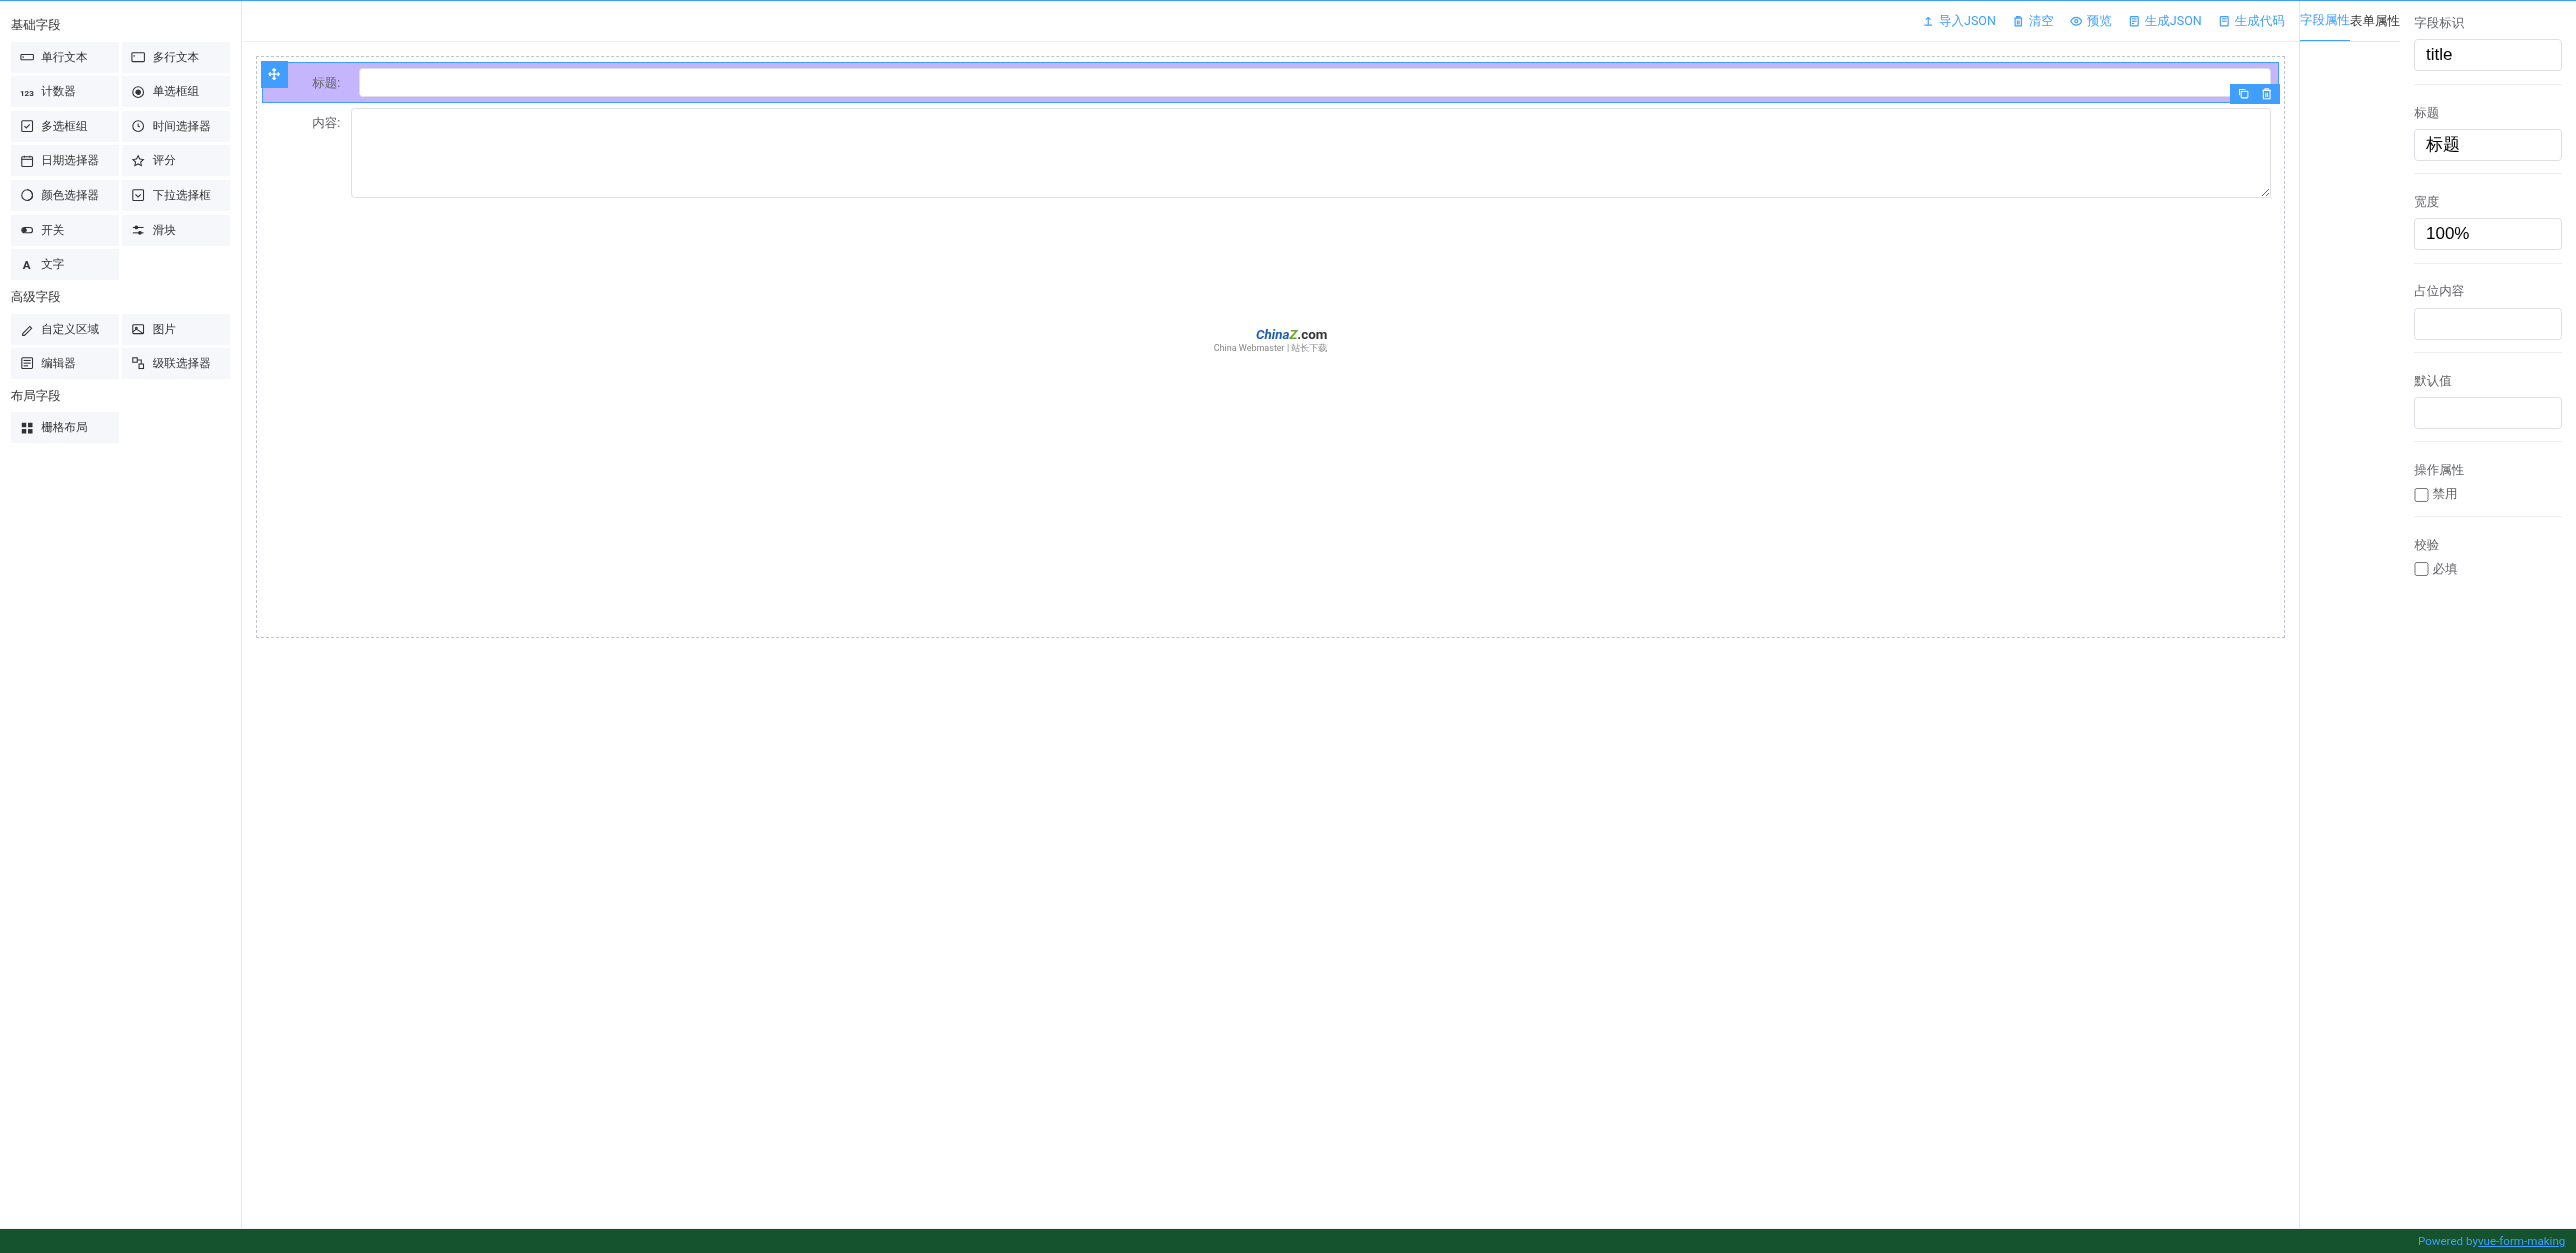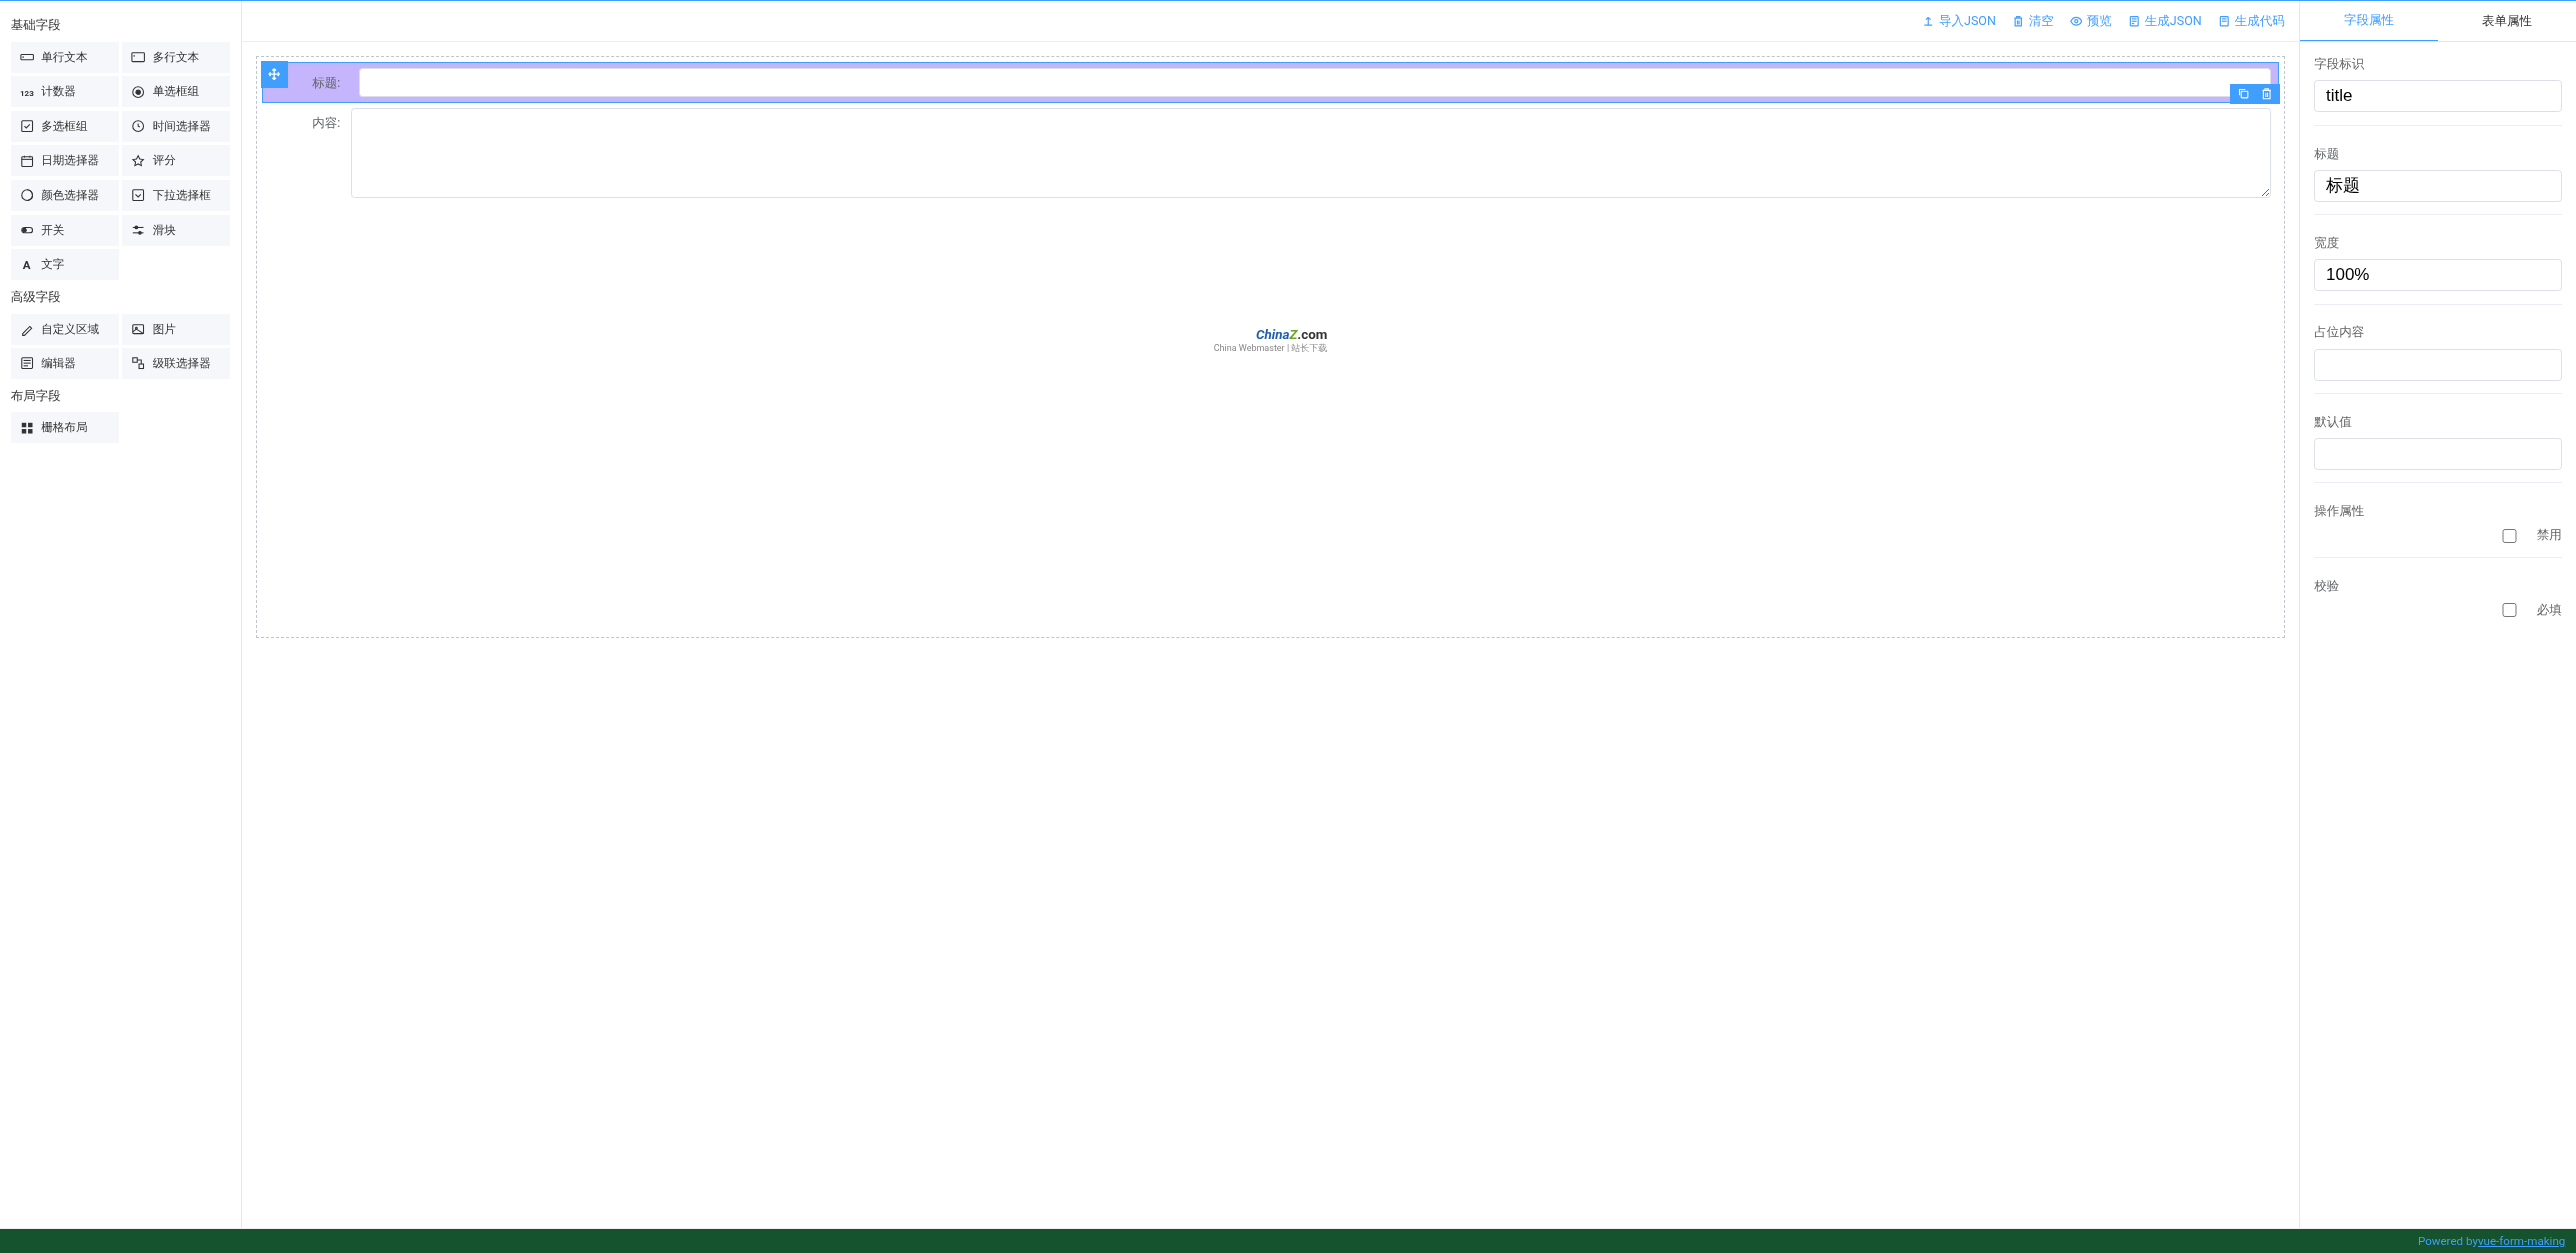--- a/index.html
+++ b/index.html
@@ -24,29 +24,29 @@
 .form-input { width: 100%; height: 29px; border: 0.9px solid #dcdfe6; border-radius: 3.6px; padding: 0 10.7px; font-size: 12.5px; background: #fff; }
 .form-textarea { width: 100%; height: 90px; border: 0.9px solid #dcdfe6; border-radius: 3.6px; padding: 7.2px 10.7px; font-size: 12.5px; resize: vertical; font-family: inherit; background: #fff; }
 .drag-handle { position: absolute; left: -1.8px; top: -1.8px; width: 27px; height: 27px; background: #409eff; display: flex; align-items: center; justify-content: center; cursor: move; }
 .row-actions { position: absolute; right: -1.8px; bottom: -1.8px; background: #409eff; display: flex; align-items: center; padding: 3.6px 7.2px; gap: 9px; }
 .watermark { position: absolute; left: 50%; top: 49%; transform: translate(-50%, -50%); text-align: right; font-size: 9px; color: #888; pointer-events: none; }
 .watermark .w1 { font-size: 13.4px; font-weight: bold; }
 .watermark .w1 .c { color: #1e5fb3; font-style: italic; }
 .watermark .w1 .z { color: #6aa325; font-style: italic; }
 .watermark .w1 .dot { color: #333; }
 
-.right-panel { width: 277px; border-left: 0.9px solid #e4e7ed; display: flex; flex-direction: column; }
+.right-panel { width: 277px; border-left: 0.9px solid #e4e7ed; display: flex; }
 .rp-tabs { display: flex; height: 41px; border-bottom: 0.9px solid #e4e7ed; }
 .rp-tab { flex: 1; display: flex; align-items: center; justify-content: center; cursor: pointer; font-size: 12.5px; color: #303133; }
 .rp-tab.active { color: #409eff; border-bottom: 1.8px solid #409eff; }
 .rp-body { flex: 1; overflow-y: auto; padding: 14.3px; }
 .prop-group { margin-bottom: 19.7px; border-bottom: 0.9px solid #ebeef5; padding-bottom: 12.5px; }
 .prop-label { font-size: 12.5px; color: #606266; margin-bottom: 7.2px; }
 .prop-input { width: 100%; height: 32px; border: 0.9px solid #dcdfe6; border-radius: 3.6px; padding: 0 10.7px; font-size: 17px; }
-.prop-check { display: flex; align-items: center; gap: 20px; font-size: 12.5px; color: #606266; justify-content: flex-end; }
+.prop-check { display: flex; align-items: center; gap: 4px; font-size: 12.5px; color: #606266; }
 .prop-check input { width: 14.3px; height: 14.3px; }
 
 .footer { height: 25px; display: flex; align-items: center; justify-content: flex-end; padding: 0 10.7px; font-size: 11.6px; color: #409eff; background: #14532d; border-top: 0.9px solid #f0f0f0; }
 .footer a { color: #409eff; text-decoration: underline; }
 
 svg { display: block; }
 </style>
 </head>
 <body>
 

